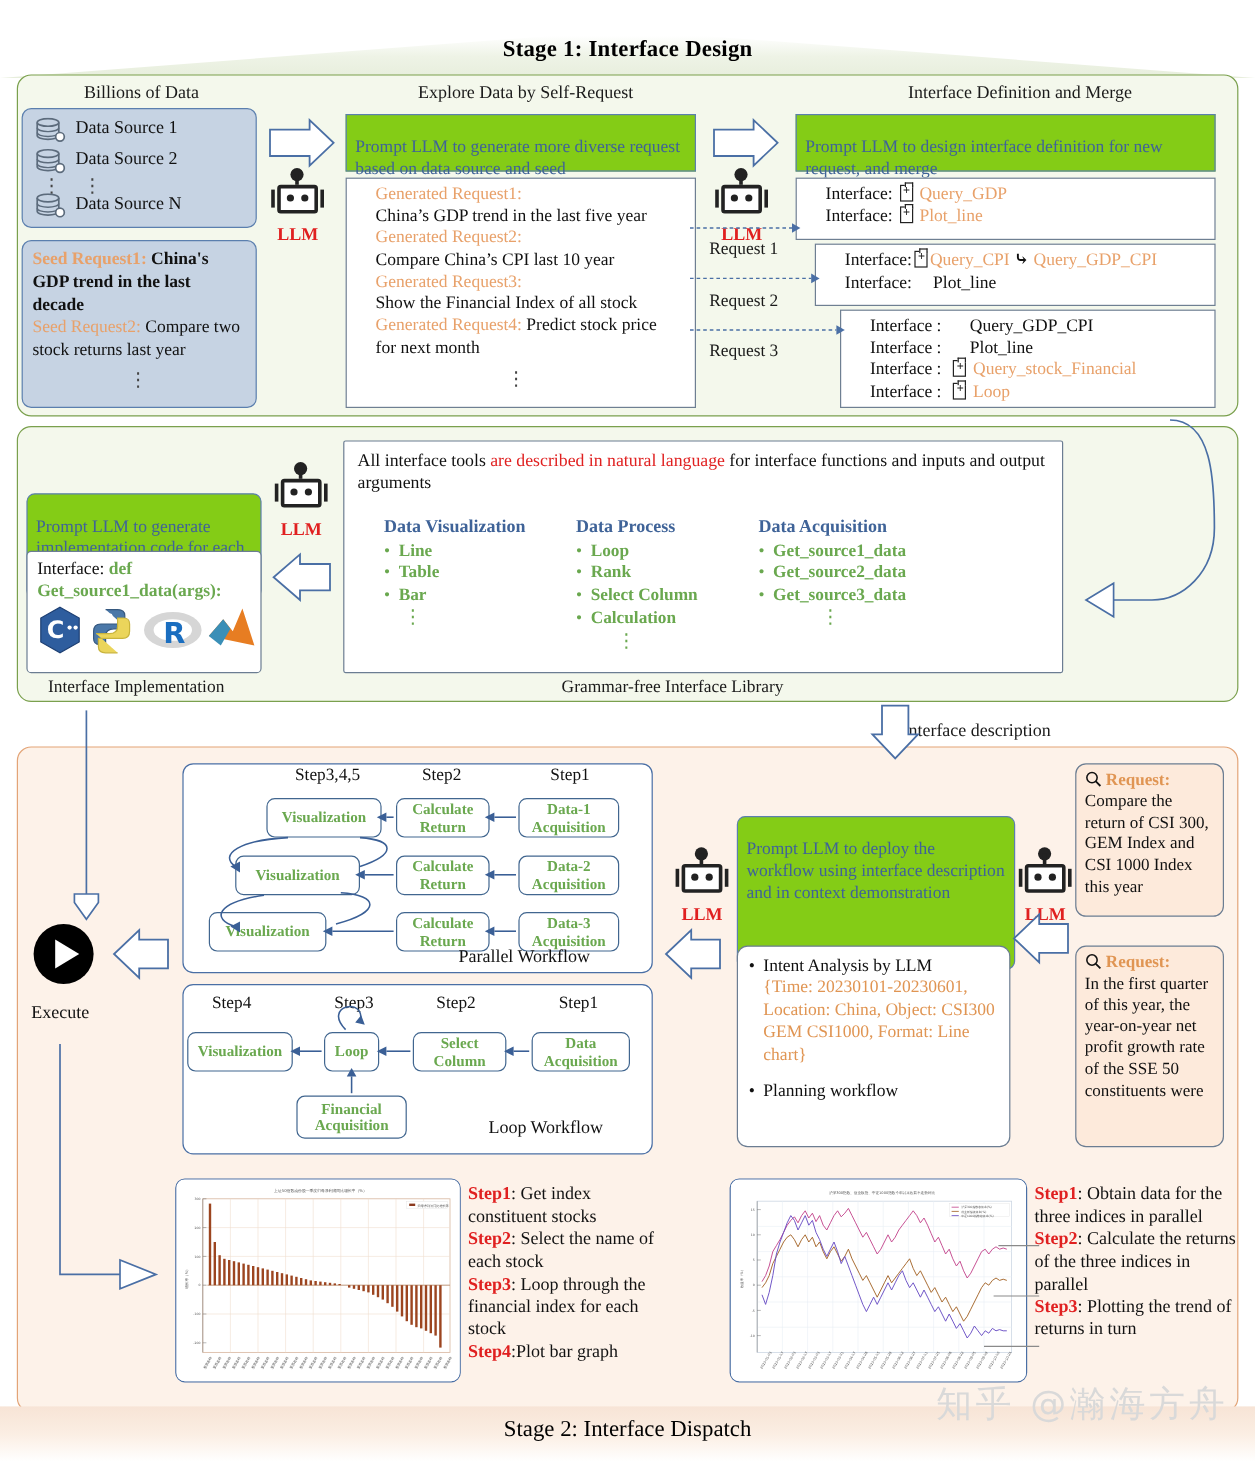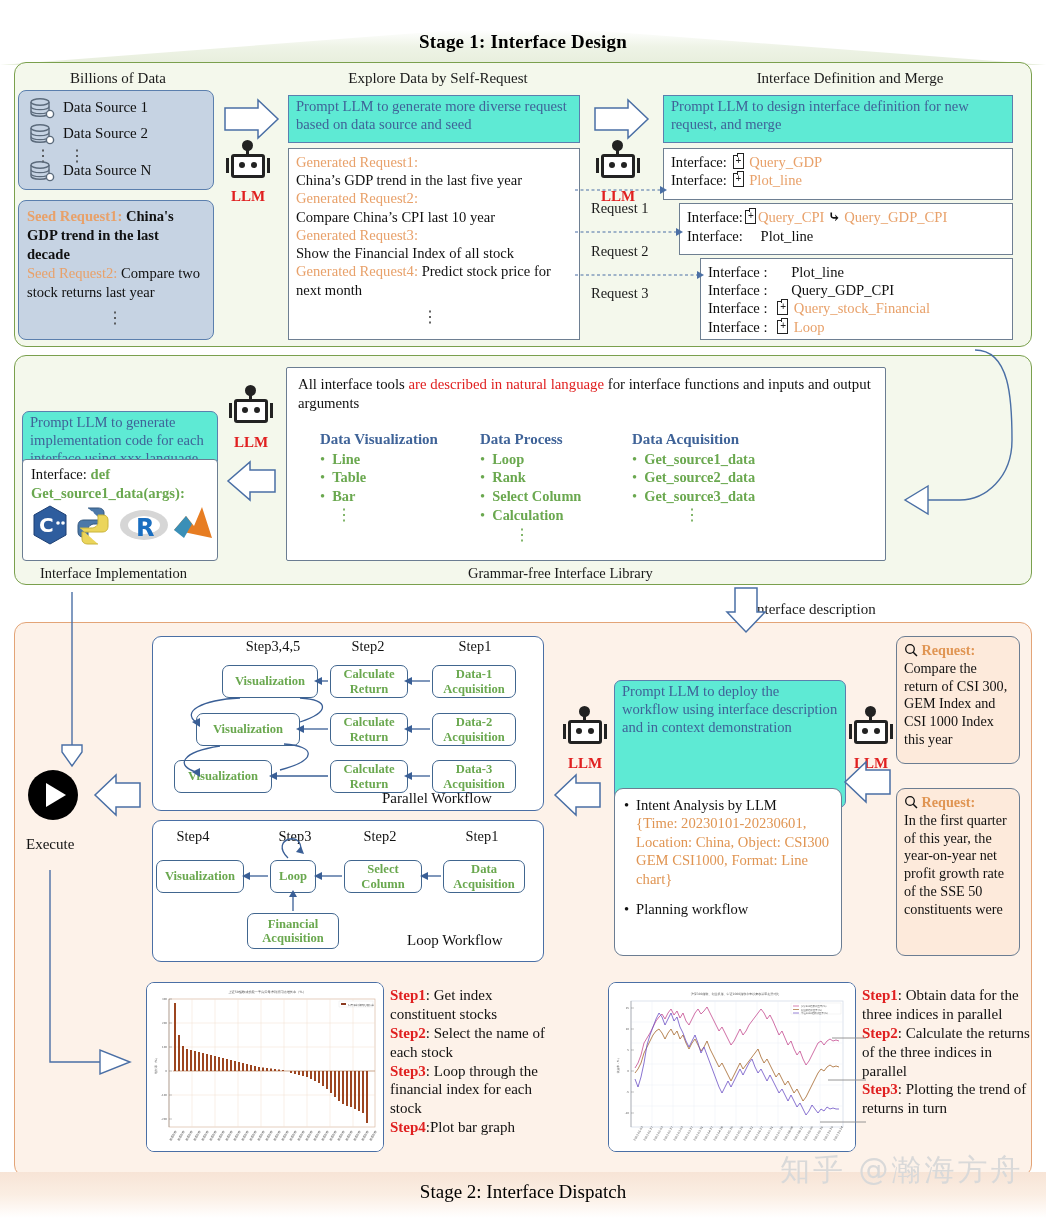--- a/index.html
+++ b/index.html
@@ -44,27 +44,27 @@
   #panel-stage2 {
     position: absolute; left: 14px; top: 622px; width: 1018px; height: 555px;
     border: 1.4px solid #e3a477; border-radius: 12px; background: #fdf2e9;
   }
 
   
   .col-head {
     position: absolute; font-size: 15px; color: #1a1a1a; text-align: center;
   }
   .blue-box {
-    position: absolute; background: #5eead4; border: 1.1px solid #5b7fae;
-    color: #3f6398; font-size: 14.6px; line-height: 1.22; padding: 2px 7px;
+    position: absolute; background: #84cc16; border: 1.1px solid #5b7fae;
+    color: #3f6398; font-size: 14.6px; line-height: 1.22; padding: 19px 7px;
   }
   .blue-box.rounded { border-radius: 7px; margin-top: 44px; }
   .white-box {
     position: absolute; background: #ffffff; border: 1.2px solid #6e7f92;
-    font-size: 14.6px; line-height: 1.25; padding: 4px 7px; color: #111;
+    font-size: 14.6px; line-height: 1.25; padding: 4px 24px; color: #111;
   }
   .plain-box {
     position: absolute; background: #ffffff; border: 1.2px solid #5b7fae;
     border-radius: 8px; font-size: 14.6px; line-height: 1.3; padding: 5px 8px;
   }
   .src-box {
     position: absolute; background: #c6d3e3; border: 1.1px solid #5b7fae;
     border-radius: 8px;
   }
   .orange { color: #e8a16a; }
@@ -265,25 +265,25 @@
     </div>
     <div>
       <span class="black">Interface:</span>
       <span class="black" style="margin-left:14px;">Plot_line</span>
     </div>
   </div>
 
   <div class="white-box" style="left:700px; top:258px; width:313px; height:82px;">
     <div>
       <span class="black">Interface :</span>
+      <span class="black" style="margin-left:20px;">Query_GDP_CPI</span>
+    </div>
+    <div>
+      <span class="black">Interface :</span>
       <span class="black" style="margin-left:20px;">Plot_line</span>
-    </div>
-    <div>
-      <span class="black">Interface :</span>
-      <span class="black" style="margin-left:20px;">Query_GDP_CPI</span>
     </div>
     <div>
       <span class="black">Interface :</span>
       <span class="clip-ic" style="margin-left:6px;"></span>
       <span class="orange">Query_stock_Financial</span>
     </div>
     <div>
       <span class="black">Interface :</span>
       <span class="clip-ic" style="margin-left:6px;"></span>
       <span class="orange">Loop</span>

